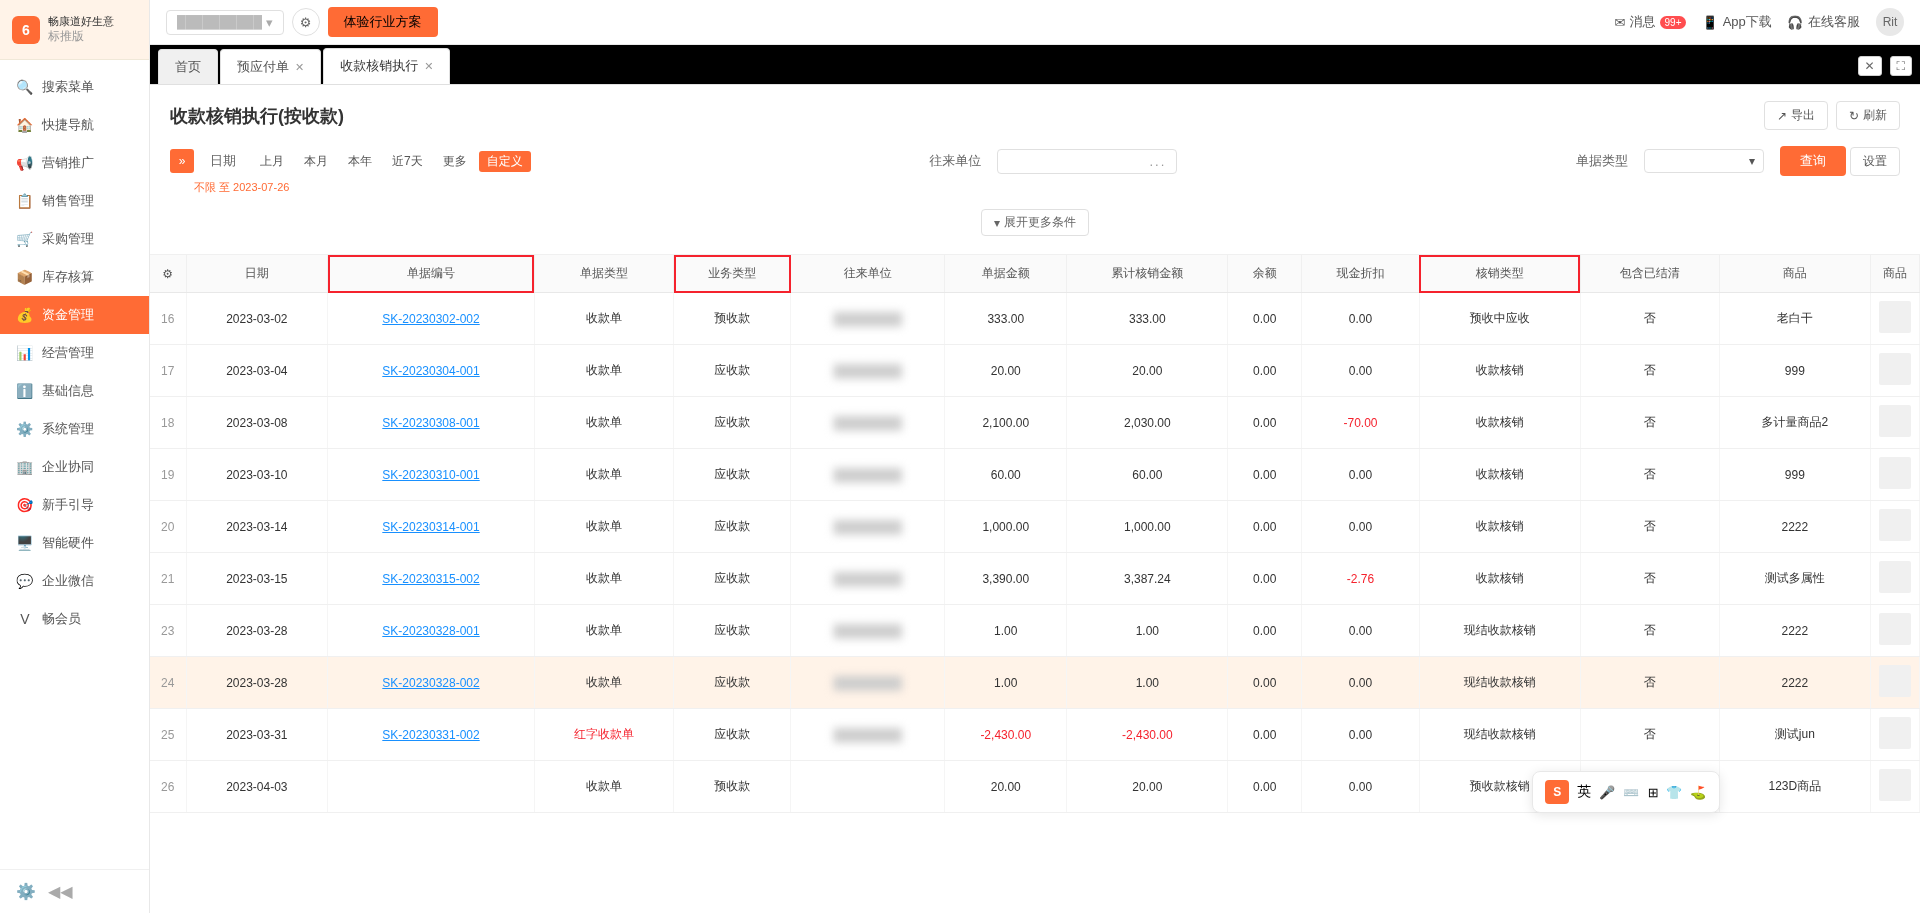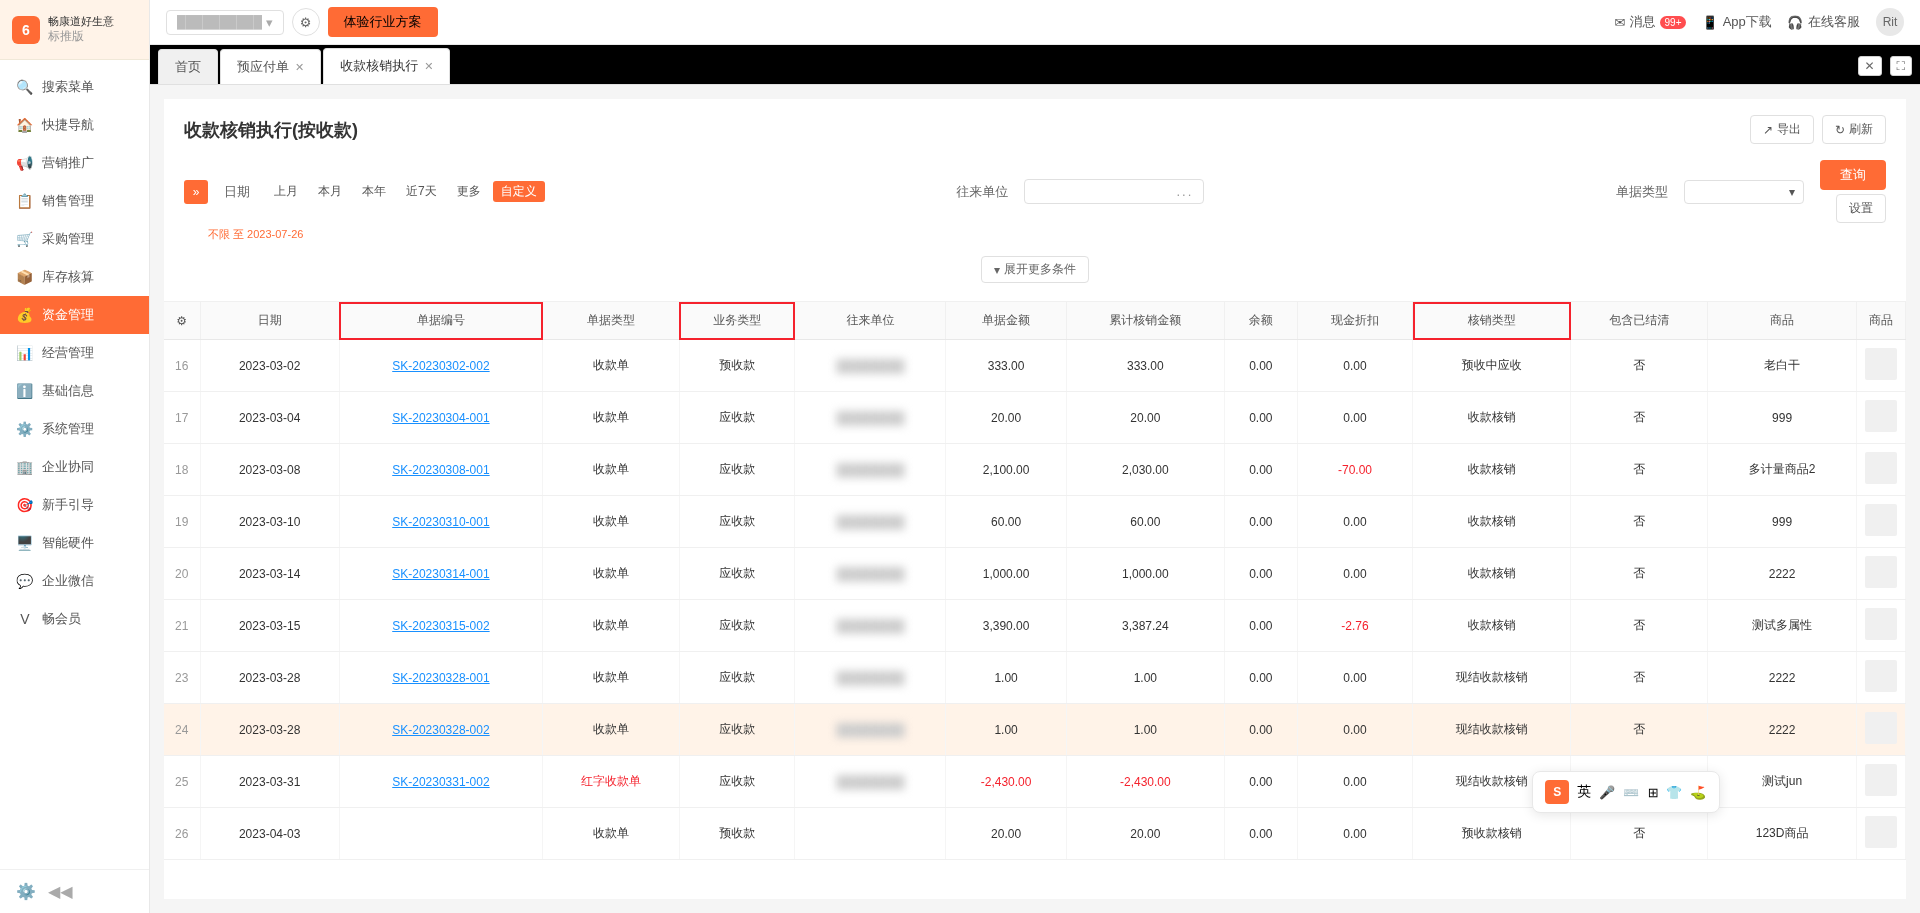--- a/index.html
+++ b/index.html
@@ -33,21 +33,21 @@
     
     .tabbar { height: 40px; background: #000000; display: flex; align-items: flex-end; padding: 0 0 0 8px; border-bottom: 1px solid #e0e0e0; position: relative; }
     .tab { display: flex; align-items: center; gap: 6px; padding: 8px 16px 8px; background: #fff; border: 1px solid #e0e0e0; border-bottom: none; border-radius: 4px 4px 0 0; cursor: pointer; color: #555; font-size: 13px; margin-right: 2px; }
     .tab.active { background: #fff; border-bottom: 1px solid #fff; color: #333; font-weight: 500; }
     .tab.home { background: #f0f0f0; }
     .tab-close { color: #999; font-size: 11px; }
     .tabbar-actions { position: absolute; right: 8px; bottom: 8px; display: flex; gap: 8px; }
     .tabbar-action-btn { border: 1px solid #d0d0d0; background: #fff; border-radius: 3px; padding: 2px 6px; cursor: pointer; color: #666; font-size: 12px; }
 
     
-    .content { flex: 1; overflow: hidden; display: flex; flex-direction: column; background: #fff; margin: 14px; }
+    .content { flex: 1; overflow: hidden; display: flex; flex-direction: column; background: #fff; margin: 0; }
     .page-header { padding: 16px 20px 8px; display: flex; align-items: center; justify-content: space-between; }
     .page-title { font-size: 18px; font-weight: 600; color: #333; }
     .header-actions { display: flex; gap: 8px; }
     .header-action-btn { display: flex; align-items: center; gap: 4px; padding: 5px 12px; border: 1px solid #e0e0e0; border-radius: 4px; cursor: pointer; color: #555; font-size: 12px; background: #fff; }
 
     
     .filter-bar { padding: 8px 20px; background: #fff; border-bottom: 1px solid #f0f0f0; }
     .filter-row { display: flex; align-items: center; gap: 16px; }
     .filter-toggle-btn { width: 24px; height: 24px; background: #ff6b35; border-radius: 3px; display: flex; align-items: center; justify-content: center; color: #fff; cursor: pointer; font-size: 12px; flex-shrink: 0; }
     .filter-label { color: #666; font-size: 13px; white-space: nowrap; }
@@ -249,21 +249,21 @@
         <div style="border:1px solid #e0e0e0;border-radius:4px;padding:4px 10px;min-width:180px;display:flex;align-items:center;justify-content:space-between;">
           <span style="color:#ccc;"></span>
           <span class="filter-dots">...</span>
         </div>
         <span style="flex:1;"></span>
         <span class="filter-label">单据类型</span>
         <div class="filter-select">
           <span style="flex:1;"></span>
           <span>▾</span>
         </div>
-        <div style="display:flex;flex-direction:column;gap:4px;align-items:flex-end;">
+        <div style="display:flex;flex-direction:row;gap:4px;align-items:flex-end;">
           <button class="query-btn">查询</button>
           <button class="setting-btn">设置</button>
         </div>
       </div>
       <div class="filter-row2">
         <span class="date-sub">不限 至 2023-07-26</span>
       </div>
       <div style="display:flex;justify-content:center;padding:2px 0 6px;">
         <button class="expand-btn">
           <span>▾</span>

